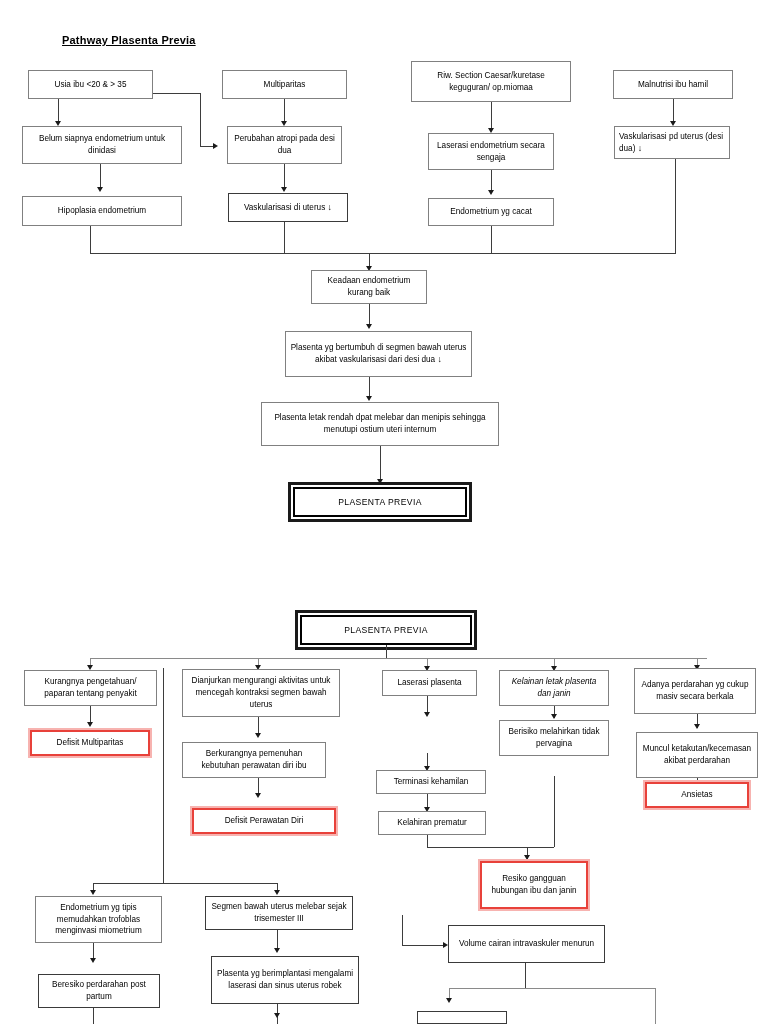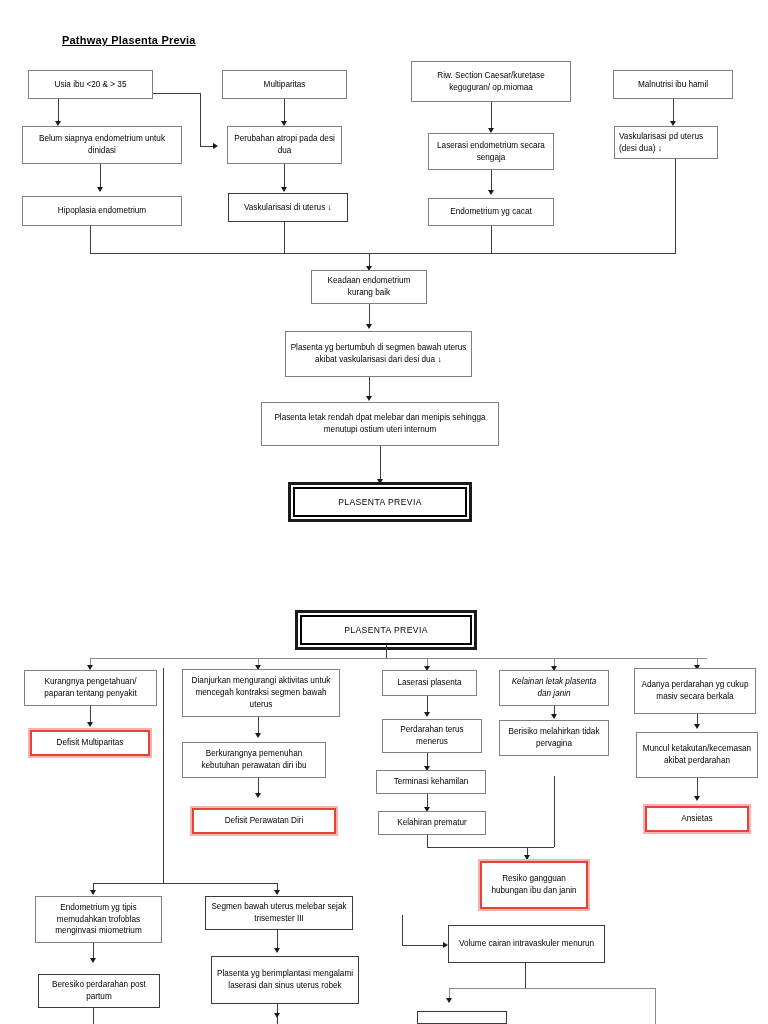--- a/index.html
+++ b/index.html
@@ -108,21 +108,21 @@
   </div>
 
   <div class="node" style="left:22px;top:126px;width:160px;height:38px;">
     <span class="txt">Belum siapnya endometrium untuk dinidasi</span>
   </div>
 
   <div class="node" style="left:428px;top:133px;width:126px;height:37px;">
     <span class="txt">Laserasi endometrium secara sengaja</span>
   </div>
 
-  <div class="node" style="left:614px;top:126px;width:104px;height:33px;justify-content:flex-end;text-align:left;">
+  <div class="node" style="left:614px;top:126px;width:116px;height:33px;justify-content:flex-end;text-align:left;">
     <span class="txt" style="text-align:left;"><span>Vaskularisasi pd uterus (desi dua)</span> <span class="inl">↓</span></span>
   </div>
 
   <div class="ln v" style="left:100px;top:164px;height:25px;"></div>
   <div class="arw" style="left:96.5px;top:187px;"></div>
 
   <div class="ln v" style="left:284px;top:164px;height:25px;"></div>
   <div class="arw" style="left:280.5px;top:187px;"></div>
 
   <div class="ln v" style="left:491px;top:170px;height:22px;"></div>
@@ -250,23 +250,20 @@
   <div class="node diag" style="left:192px;top:808px;width:144px;height:26px;">
     <span class="txt">Defisit Perawatan Diri</span>
   </div>
 
   <div class="node" style="left:382px;top:670px;width:95px;height:26px;">
     <span class="txt">Laserasi plasenta</span>
   </div>
   <div class="ln v" style="left:427px;top:696px;height:18px;"></div>
   <div class="arw" style="left:423.5px;top:712px;"></div>
 
-  <div class="node" style="left:382px;top:719px;width:100px;height:34px;">
-    <span class="txt">Perdarahan terus menerus</span>
-  </div>
   <div class="ln v" style="left:427px;top:753px;height:16px;"></div>
   <div class="arw" style="left:423.5px;top:766px;"></div>
 
   <div class="node" style="left:376px;top:770px;width:110px;height:24px;">
     <span class="txt">Terminasi kehamilan</span>
   </div>
   <div class="ln v" style="left:427px;top:794px;height:16px;"></div>
   <div class="arw" style="left:423.5px;top:807px;"></div>
 
   <div class="node" style="left:378px;top:811px;width:108px;height:24px;">
@@ -298,21 +295,21 @@
   </div>
   <div class="ln v" style="left:697px;top:714px;height:14px;"></div>
   <div class="arw" style="left:693.5px;top:724px;"></div>
 
   <div class="node" style="left:636px;top:732px;width:122px;height:46px;">
     <span class="txt">Muncul ketakutan/kecemasan akibat perdarahan</span>
   </div>
   <div class="ln v" style="left:697px;top:778px;height:20px;"></div>
   <div class="arw" style="left:693.5px;top:796px;"></div>
 
-  <div class="node diag" style="left:645px;top:806px;width:104px;height:26px;">
+  <div class="node diag" style="left:645px;top:782px;width:104px;height:26px;">
     <span class="txt">Ansietas</span>
   </div>
 
   <div class="ln v" style="left:402px;top:915px;height:30px;"></div>
   <div class="ln h" style="left:402px;top:945px;width:43px;"></div>
   <div class="arw rt" style="left:443px;top:941.5px;"></div>
 
   <div class="node dk" style="left:448px;top:925px;width:157px;height:38px;">
     <span class="txt">Volume cairan intravaskuler menurun</span>
   </div>

